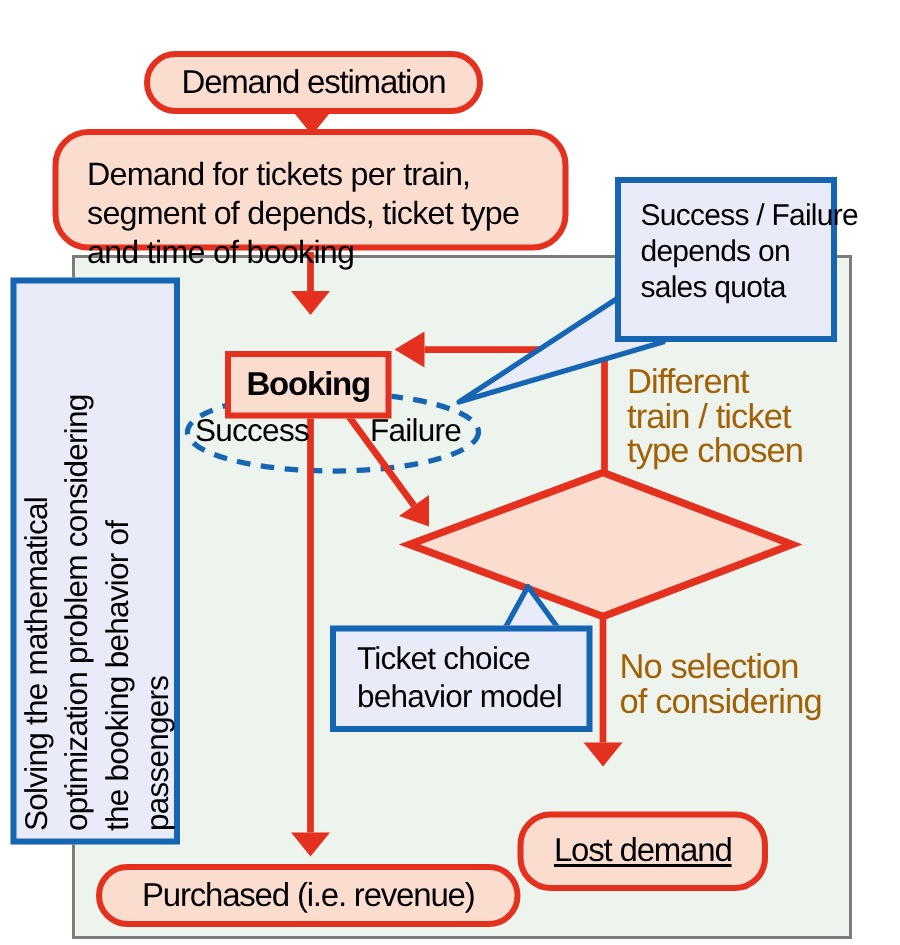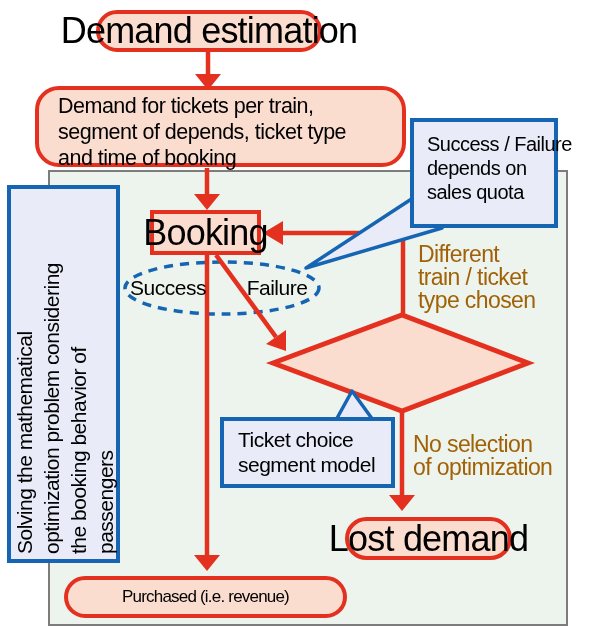--- a/index.html
+++ b/index.html
@@ -7,21 +7,21 @@
     position:relative;width:600px;height:630px;background:#ffffff;overflow:hidden;
     font-family:"Liberation Sans","DejaVu Sans",sans-serif;color:#000;
   }
   .abs{position:absolute;}
   .txt{letter-spacing:-0.5px;line-height:1.2;}
   .panel{background:#edf4ee;border:2px solid #7c7c7c;}
   .pink{background:#fbddd0;border:4px solid #e4301f;box-sizing:border-box;}
   .round{border-radius:22px;}
   .blue{background:#e9ecf8;border:4px solid #1565b2;box-sizing:border-box;}
   .center{display:flex;align-items:center;justify-content:center;text-align:center;}
-  .big{font-size:36px;letter-spacing:-0.8px;white-space:nowrap;}
+  .big{font-size:22px;letter-spacing:-0.8px;white-space:nowrap;margin-top:24px;}
   .redtxt{color:#a16207;font-size:23px;line-height:23px;letter-spacing:-0.6px;}
   .line{display:block;white-space:nowrap;}
   svg{position:absolute;left:0;top:0;}
   .rotwrap{position:absolute;left:7px;top:185px;width:113px;height:378px;}
   .rot{
     position:absolute;width:360px;height:106px;left:50%;top:50%;
     transform:translate(-50%,-50%) rotate(-90deg);
     font-size:21px;line-height:27px;letter-spacing:-0.5px;text-align:left;white-space:nowrap;
   }
 </style>
@@ -61,27 +61,27 @@
 
     <polygon points="336,420 352,391 373,420" fill="#e9ecf8" stroke="#1565b2" stroke-width="3.5" stroke-linejoin="round"></polygon>
 
     <polygon points="306,268 413,198 442,228" fill="#e9ecf8" stroke="#1565b2" stroke-width="3.5" stroke-linejoin="round"></polygon>
   </svg>
 
   <div class="abs pink round center txt big" style="left:96px;top:10px;width:226px;height:42px;">
     <span>Demand estimation</span>
   </div>
 
-  <div class="abs pink round txt" style="left:35px;top:86px;width:371px;height:81px;border-radius:24px;font-size:21.5px;line-height:26px;padding:3px 0 0 19px;">
+  <div class="abs pink round txt" style="left:35px;top:86px;width:344px;height:81px;border-radius:24px;font-size:21.5px;line-height:26px;padding:13px 0 0 19px;">
     <span class="line">Demand for tickets per train,</span>
     <span class="line">segment of depends, ticket type</span>
     <span class="line">and time of booking</span>
   </div>
 
-  <div class="abs pink center txt big" style="left:150px;top:210px;width:111px;height:45px;">
+  <div class="abs pink center txt big" style="left:150px;top:210px;width:111px;height:45px;font-weight:bold;">
     <span>Booking</span>
   </div>
 
   <div class="abs txt center" style="left:128px;top:277px;width:80px;height:22px;font-size:21px;">
     <span>Success</span>
   </div>
   <div class="abs txt center" style="left:238px;top:277px;width:78px;height:22px;font-size:21px;">
     <span>Failure</span>
   </div>
 
@@ -93,33 +93,33 @@
 
   <div class="abs txt redtxt" style="left:418px;top:243px;">
     <span class="line">Different</span>
     <span class="line">train / ticket</span>
     <span class="line">type chosen</span>
   </div>
 
 
   <div class="abs blue txt" style="left:220px;top:417px;width:175px;height:71px;font-size:21px;line-height:25px;padding:6px 0 0 14px;">
     <span class="line">Ticket choice</span>
-    <span class="line">segment model</span>
+    <span class="line">behavior model</span>
   </div>
 
   <div class="abs txt redtxt" style="left:413px;top:433px;">
     <span class="line">No selection</span>
-    <span class="line">of optimization</span>
+    <span class="line">of considering</span>
   </div>
 
-  <div class="abs pink round center txt big" style="left:345px;top:517px;width:167px;height:43px;">
+  <div class="abs pink round center txt big" style="left:345px;top:517px;width:167px;height:53px;text-decoration:underline;">
     <span>Lost demand</span>
   </div>
 
-  <div class="abs pink round center txt" style="left:64px;top:576px;width:283px;height:42px;font-size:17px;letter-spacing:-0.8px;white-space:nowrap;">
+  <div class="abs pink round center txt" style="left:64px;top:576px;width:283px;height:42px;font-size:22px;letter-spacing:-0.8px;white-space:nowrap;">
     <span>Purchased (i.e. revenue)</span>
   </div>
 
   <div class="rotwrap blue">
     <div class="rot txt">
       <span class="line">Solving the mathematical</span>
       <span class="line">optimization problem considering</span>
       <span class="line">the booking behavior of</span>
       <span class="line">passengers</span>
     </div>

